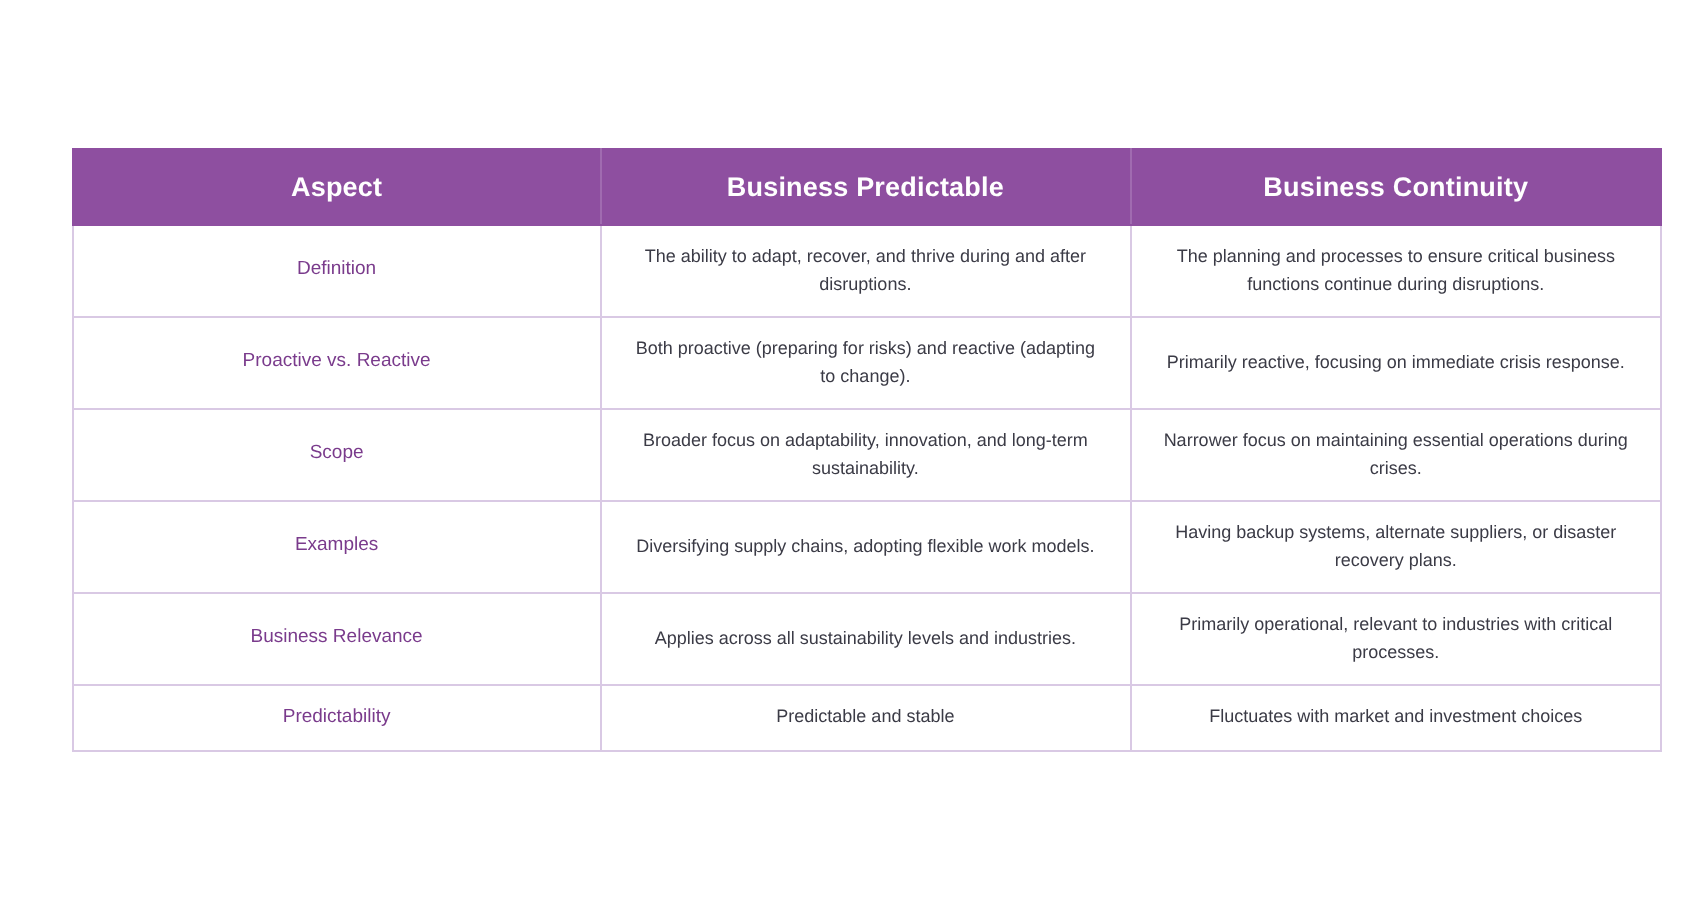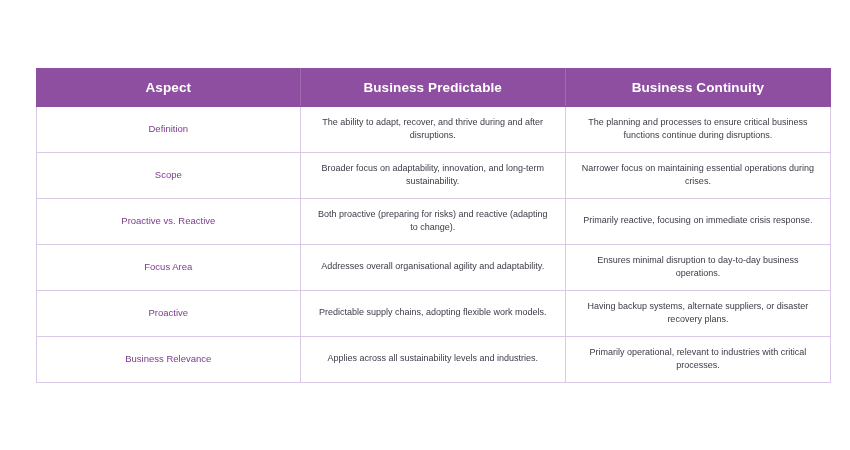--- a/index.html
+++ b/index.html
@@ -90,40 +90,40 @@
           <th>Business Continuity</th>
         </tr>
       </thead>
       <tbody>
         <tr>
           <td class="aspect">Definition</td>
           <td class="detail">The ability to adapt, recover, and thrive during and after disruptions.</td>
           <td class="detail">The planning and processes to ensure critical business functions continue during disruptions.</td>
         </tr>
         <tr>
+          <td class="aspect">Proactive vs. Reactive</td>
+          <td class="detail">Both proactive (preparing for risks) and reactive (adapting to change).</td>
+          <td class="detail">Primarily reactive, focusing on immediate crisis response.</td>
+        </tr>
+        <tr>
           <td class="aspect">Scope</td>
           <td class="detail">Broader focus on adaptability, innovation, and long-term sustainability.</td>
           <td class="detail">Narrower focus on maintaining essential operations during crises.</td>
         </tr>
         <tr>
-          <td class="aspect">Proactive vs. Reactive</td>
-          <td class="detail">Both proactive (preparing for risks) and reactive (adapting to change).</td>
-          <td class="detail">Primarily reactive, focusing on immediate crisis response.</td>
-        </tr>
-        <tr>
-          <td class="aspect">Focus Area</td>
-          <td class="detail">Addresses overall organisational agility and adaptability.</td>
-          <td class="detail">Ensures minimal disruption to day-to-day business operations.</td>
-        </tr>
-        <tr>
-          <td class="aspect">Proactive</td>
-          <td class="detail">Predictable supply chains, adopting flexible work models.</td>
+          <td class="aspect">Examples</td>
+          <td class="detail">Diversifying supply chains, adopting flexible work models.</td>
           <td class="detail">Having backup systems, alternate suppliers, or disaster recovery plans.</td>
         </tr>
         <tr>
           <td class="aspect">Business Relevance</td>
           <td class="detail">Applies across all sustainability levels and industries.</td>
           <td class="detail">Primarily operational, relevant to industries with critical processes.</td>
         </tr>
+        <tr>
+          <td class="aspect">Predictability</td>
+          <td class="detail">Predictable and stable</td>
+          <td class="detail">Fluctuates with market and investment choices</td>
+        </tr>
       </tbody>
     </table>
   </div>
 </div>
 
 </body></html>

